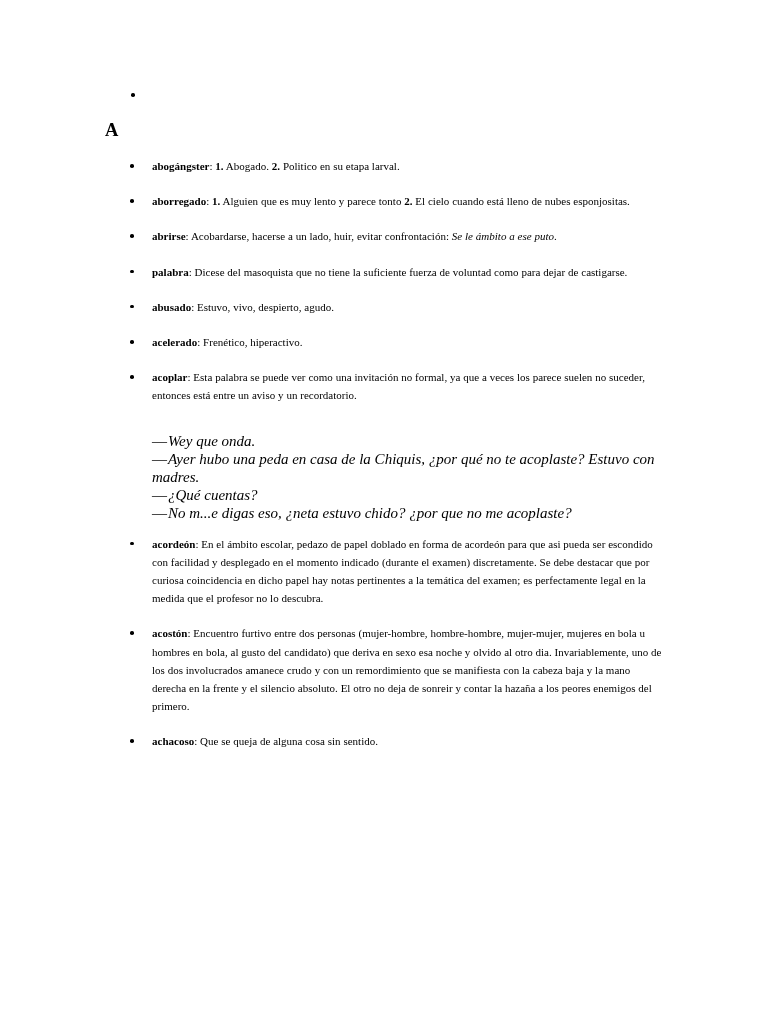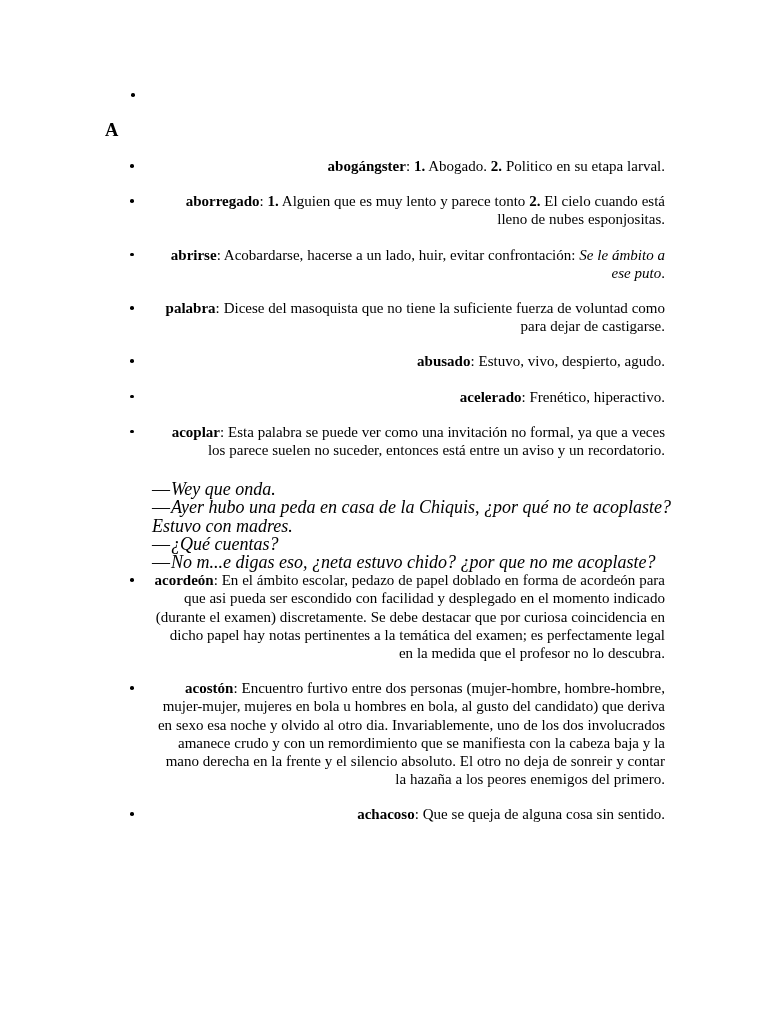--- a/index.html
+++ b/index.html
@@ -67,27 +67,27 @@
   .entries {
     margin: 0;
     padding: 0;
     list-style: none;
   }
 
   .entry {
     position: relative;
     padding-left: 47px;   
     margin-top: 17px;
-    font-size: 15px;
+    font-size: 11px;
     line-height: 18.2px;
-    text-align: right;
+    text-align: left;
     word-spacing: 0.1px;
   }
   .entry.tight {
-    margin-top: 0px;
+    margin-top: 12px;
   }
 
   .entry > .bullet {
     position: absolute;
     left: 25px;
     top: 7px;
     width: 3.5px;
     height: 3.5px;
     background: #000;
     border-radius: 50%;
@@ -98,24 +98,24 @@
   }
   .sense-num {
     font-weight: bold;
   }
   .ital {
     font-style: italic;
   }
 
   
   .dialogue {
-    margin-top: 21px;
+    margin-top: 27px;
     padding-left: 47px;
     width: 520px;
-    font-size: 18px;
+    font-size: 15px;
     line-height: 18.2px;
     font-style: italic;
   }
   .dialogue .line {
     display: block;
     text-indent: 0;
   }
   .dialogue .dash {
     font-style: normal;
     margin-right: 1px;

